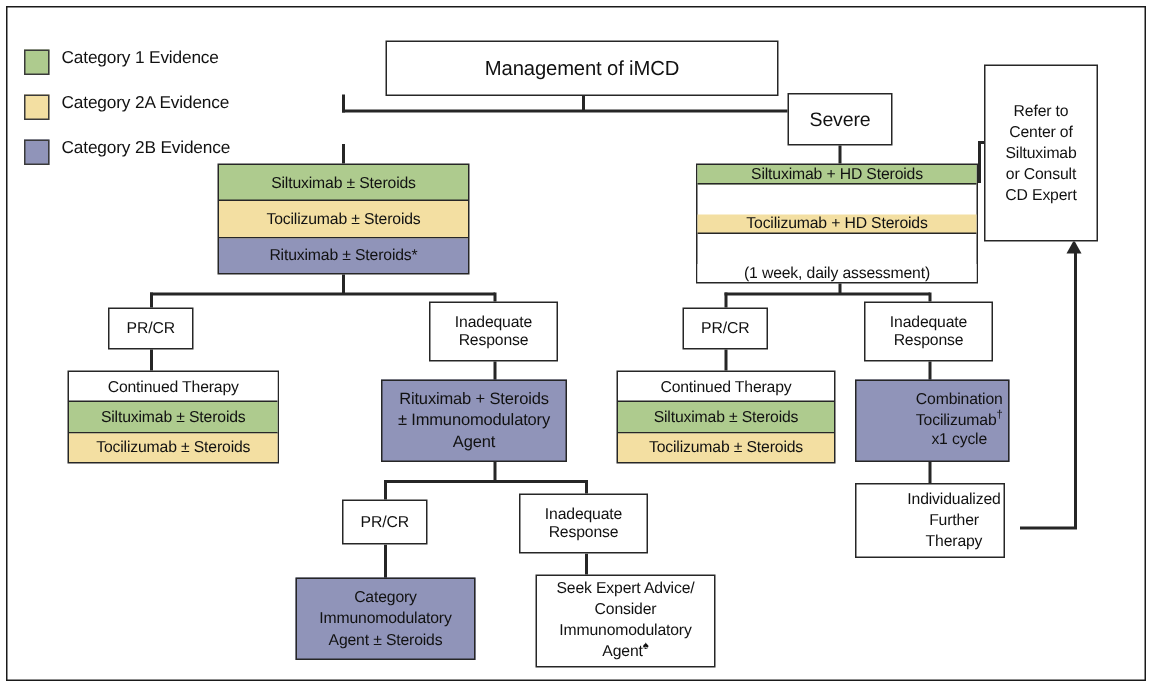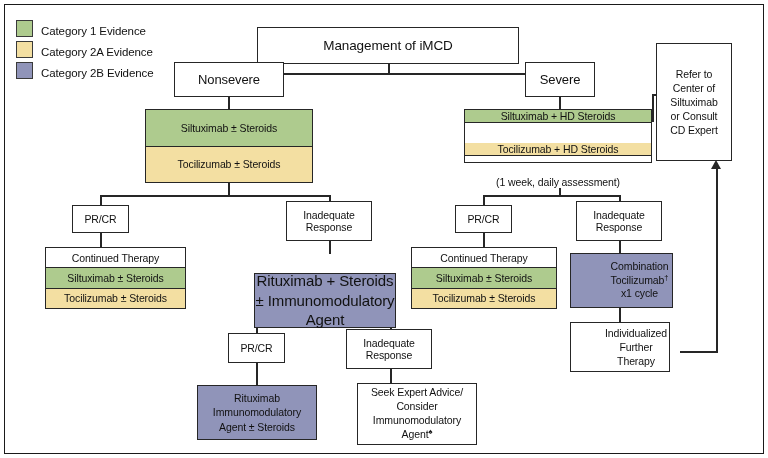--- a/index.html
+++ b/index.html
@@ -80,21 +80,21 @@
   .arrow-u{
     position:absolute;width:0;height:0;
     border-left:5.5px solid transparent;
     border-right:5.5px solid transparent;
     border-bottom:9px solid #262626;
     z-index:2;
   }
 
   
   .legend{position:absolute;left:16px;top:20px;z-index:4;}
-  .legend-row{display:flex;align-items:flex-end;margin-bottom:4px;}
+  .legend-row{display:flex;align-items:flex-start;margin-bottom:4px;margin-top:13px;}
   .swatch{
     width:17px;height:17px;
     border:1.3px solid #3a3a3a;
     box-sizing:border-box;
     margin-right:8px;
     flex:0 0 auto;
   }
   .legend-label{
     font-size:11.5px;color:#111111;letter-spacing:-0.1px;white-space:nowrap;
   }
@@ -166,63 +166,61 @@
 
   <div class="ln lnv" style="left:652px;top:95px;height:26px;"></div>
   <div class="ln lnh" style="left:640px;top:120px;width:14px;"></div>
   <div class="ln lnh" style="left:652px;top:94px;width:21px;"></div>
   <div class="arrow-r" style="left:671px;top:89px;"></div>
 
   <div class="box" style="left:257px;top:10px;width:262px;height:37px;font-size:13.5px;margin-top:17px;">
     <span>Management of iMCD</span>
   </div>
 
-  <div class="box" style="left:174px;top:62px;width:110px;height:35px;font-size:13px;">
-    <span>Nonsevere</span>
-  </div>
 
   <div class="box" style="left:525px;top:62px;width:70px;height:35px;font-size:13px;">
     <span>Severe</span>
   </div>
 
   <div class="box" style="left:656px;top:43px;width:76px;height:118px;font-size:10.5px;line-height:1.35;">
     <span>Refer to</span>
     <span>Center of</span>
     <span>Siltuximab</span>
     <span>or Consult</span>
     <span>CD Expert</span>
   </div>
 
   <div class="stack" style="left:145px;top:109px;width:168px;height:74px;">
     <div class="row c-green">Siltuximab ± Steroids</div>
     <div class="row c-yellow">Tocilizumab ± Steroids</div>
-  </div>
-
-  <div class="stack" style="left:464px;top:109px;width:188px;height:54px;gap:20px;">
+    <div class="row c-purple">Rituximab ± Steroids*</div>
+  </div>
+
+  <div class="stack" style="left:464px;top:109px;width:188px;height:80px;gap:20px;">
     <div class="row c-green">Siltuximab + HD Steroids</div>
     <div class="row c-yellow">Tocilizumab + HD Steroids</div>
     <div class="row c-white">(1 week, daily assessment)</div>
   </div>
 
   <div class="box" style="left:72px;top:205px;width:57px;height:28px;font-size:10.5px;">
     <span>PR/CR</span>
   </div>
 
   <div class="box" style="left:286px;top:201px;width:86px;height:40px;font-size:10.5px;">
     <span>Inadequate</span>
     <span>Response</span>
   </div>
 
   <div class="stack" style="left:45px;top:247px;width:141px;height:62px;">
     <div class="row c-white">Continued Therapy</div>
     <div class="row c-green">Siltuximab ± Steroids</div>
     <div class="row c-yellow">Tocilizumab ± Steroids</div>
   </div>
 
-  <div class="box c-purple" style="left:254px;top:253px;width:142px;height:55px;font-size:15px;line-height:1.3;margin-top:20px;">
+  <div class="box c-purple" style="left:254px;top:253px;width:124px;height:55px;font-size:11px;line-height:1.3;">
     <span>Rituximab + Steroids</span>
     <span>± Immunomodulatory</span>
     <span>Agent</span>
   </div>
 
   <div class="box" style="left:455px;top:205px;width:57px;height:28px;font-size:10.5px;">
     <span>PR/CR</span>
   </div>
 
   <div class="box" style="left:576px;top:201px;width:86px;height:40px;font-size:10.5px;">
@@ -252,21 +250,21 @@
   <div class="box" style="left:228px;top:333px;width:57px;height:30px;font-size:10.5px;">
     <span>PR/CR</span>
   </div>
 
   <div class="box" style="left:346px;top:329px;width:86px;height:40px;font-size:10.5px;">
     <span>Inadequate</span>
     <span>Response</span>
   </div>
 
   <div class="box c-purple" style="left:197px;top:385px;width:120px;height:55px;font-size:10.5px;line-height:1.35;">
-    <span>Rituximab</span>
+    <span>Category</span>
     <span>Immunomodulatory</span>
     <span>Agent ± Steroids</span>
   </div>
 
   <div class="box" style="left:325px;top:383px;width:120px;height:62px;font-size:10.5px;line-height:1.32;margin-left:32px;">
     <span>Seek Expert Advice/</span>
     <span>Consider</span>
     <span>Immunomodulatory</span>
     <span>
       <span>Agent</span><span class="sup">♠</span>

